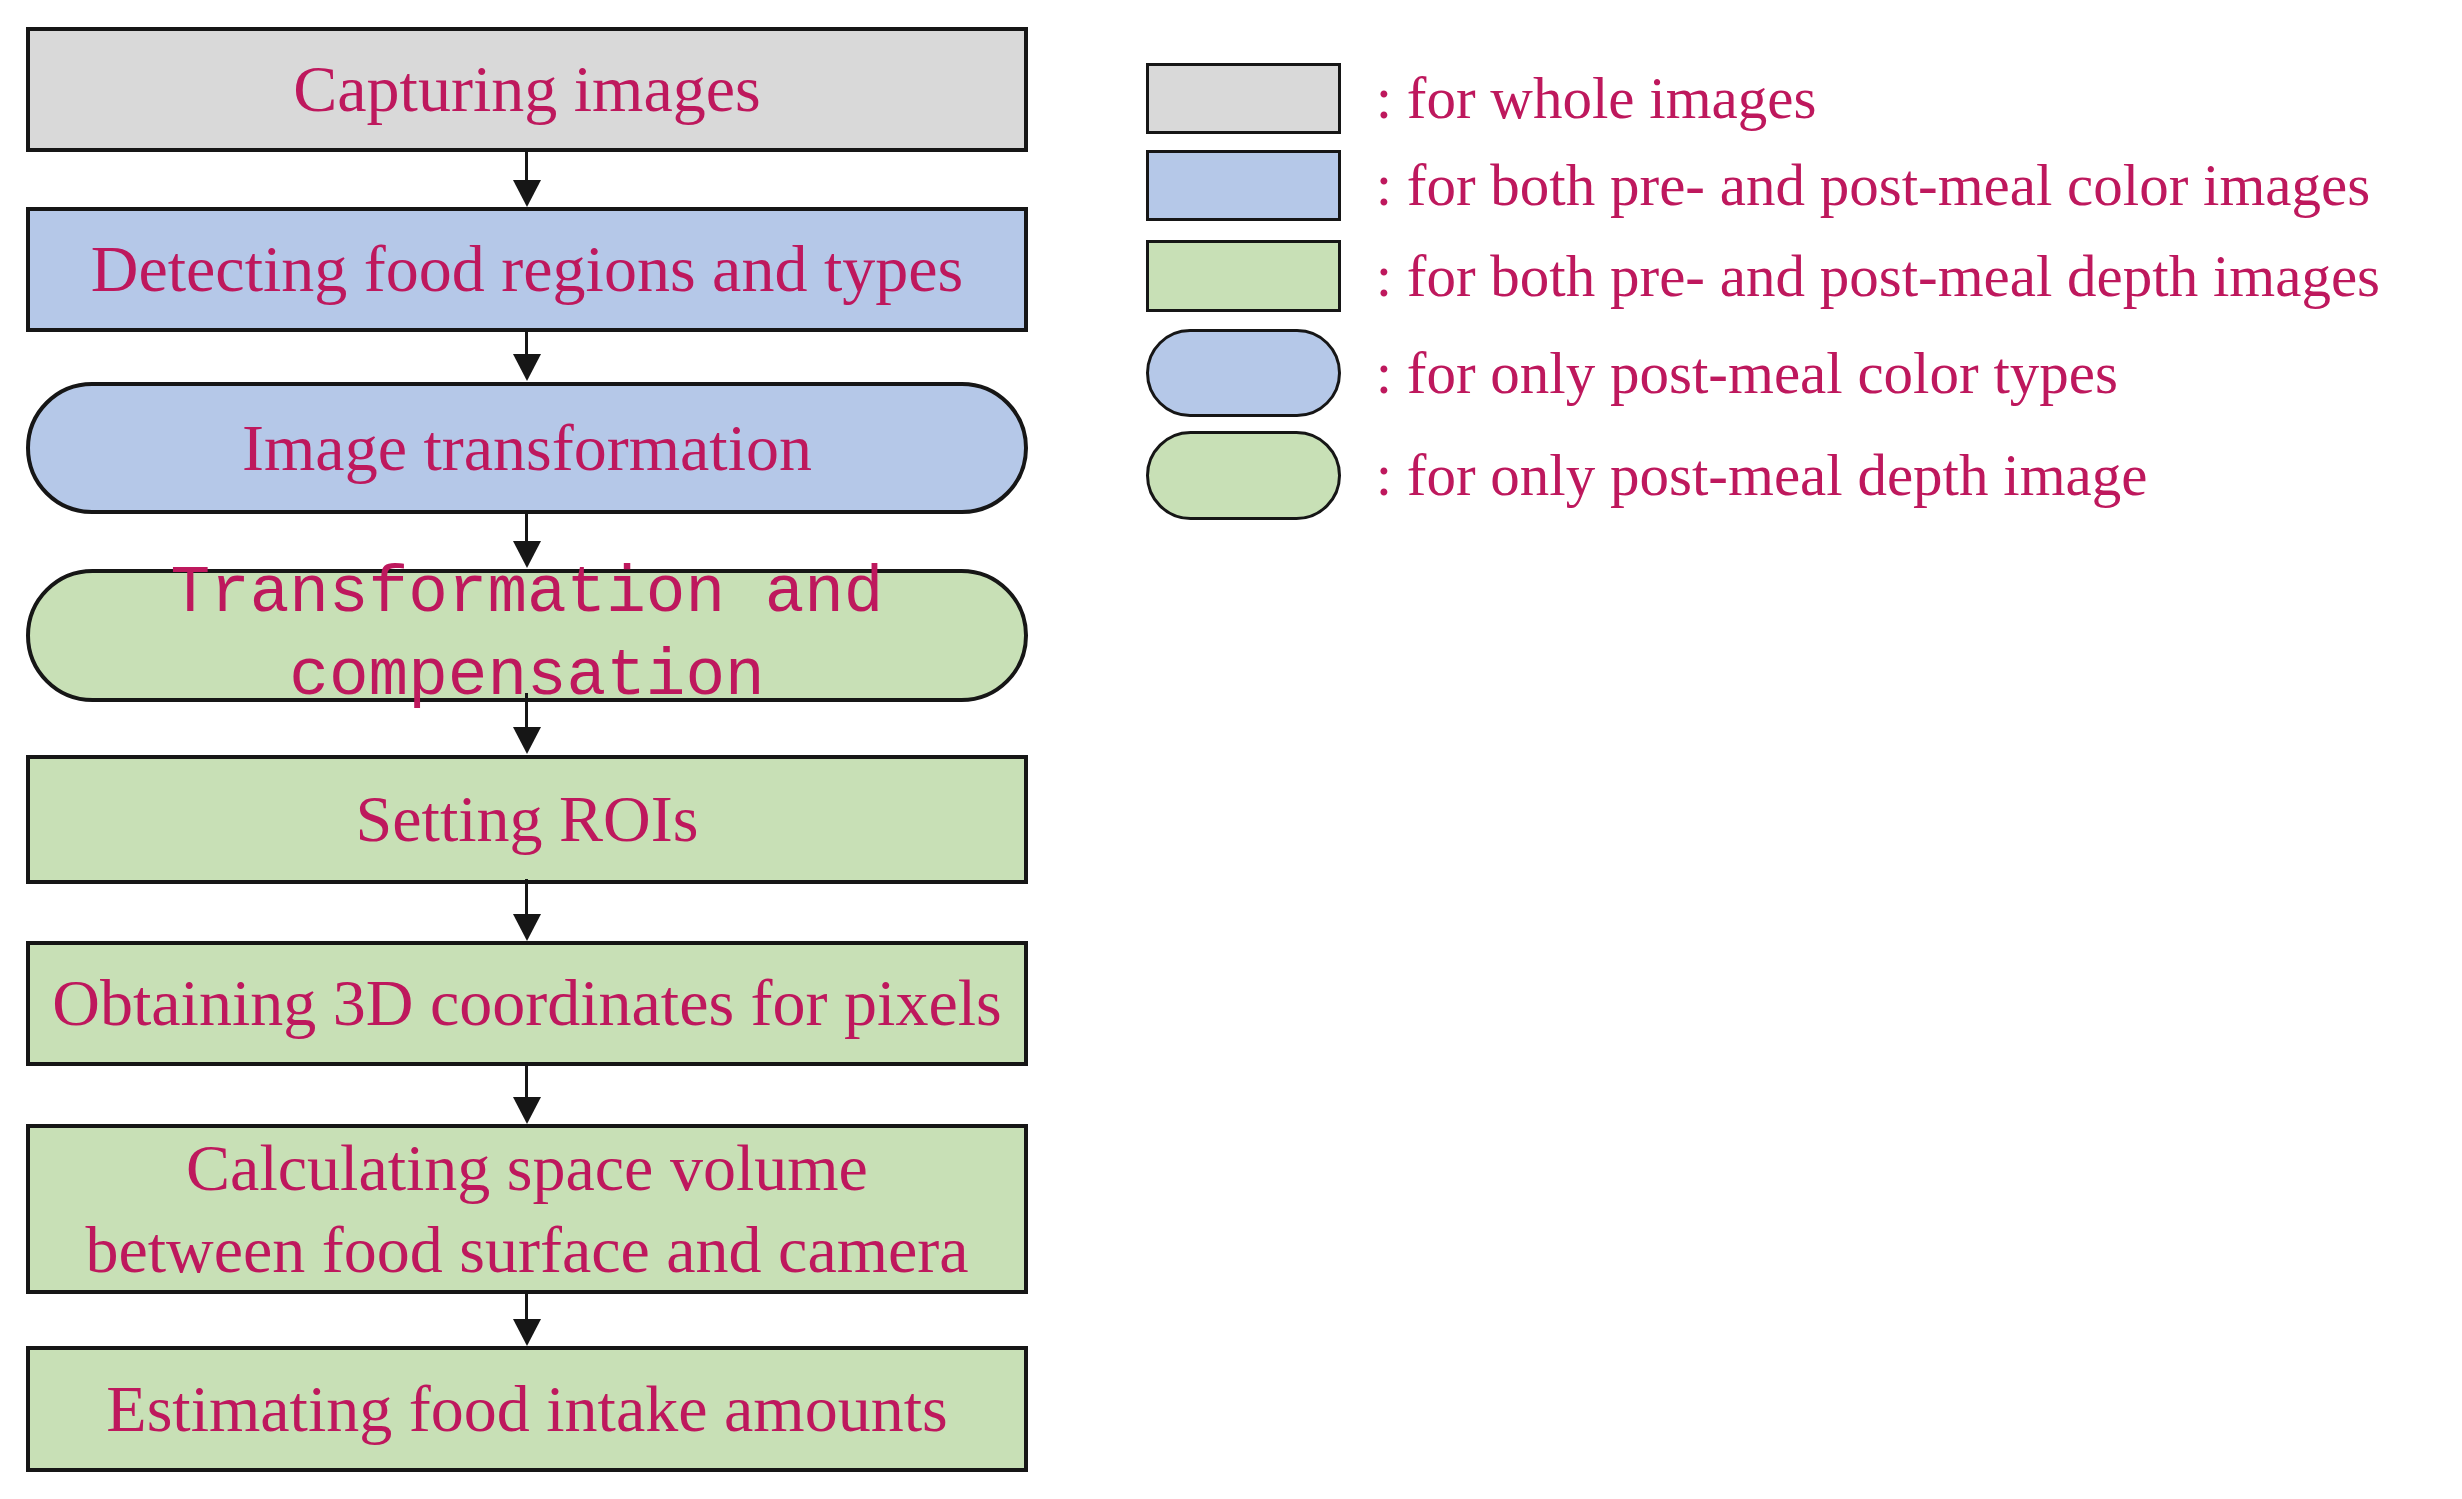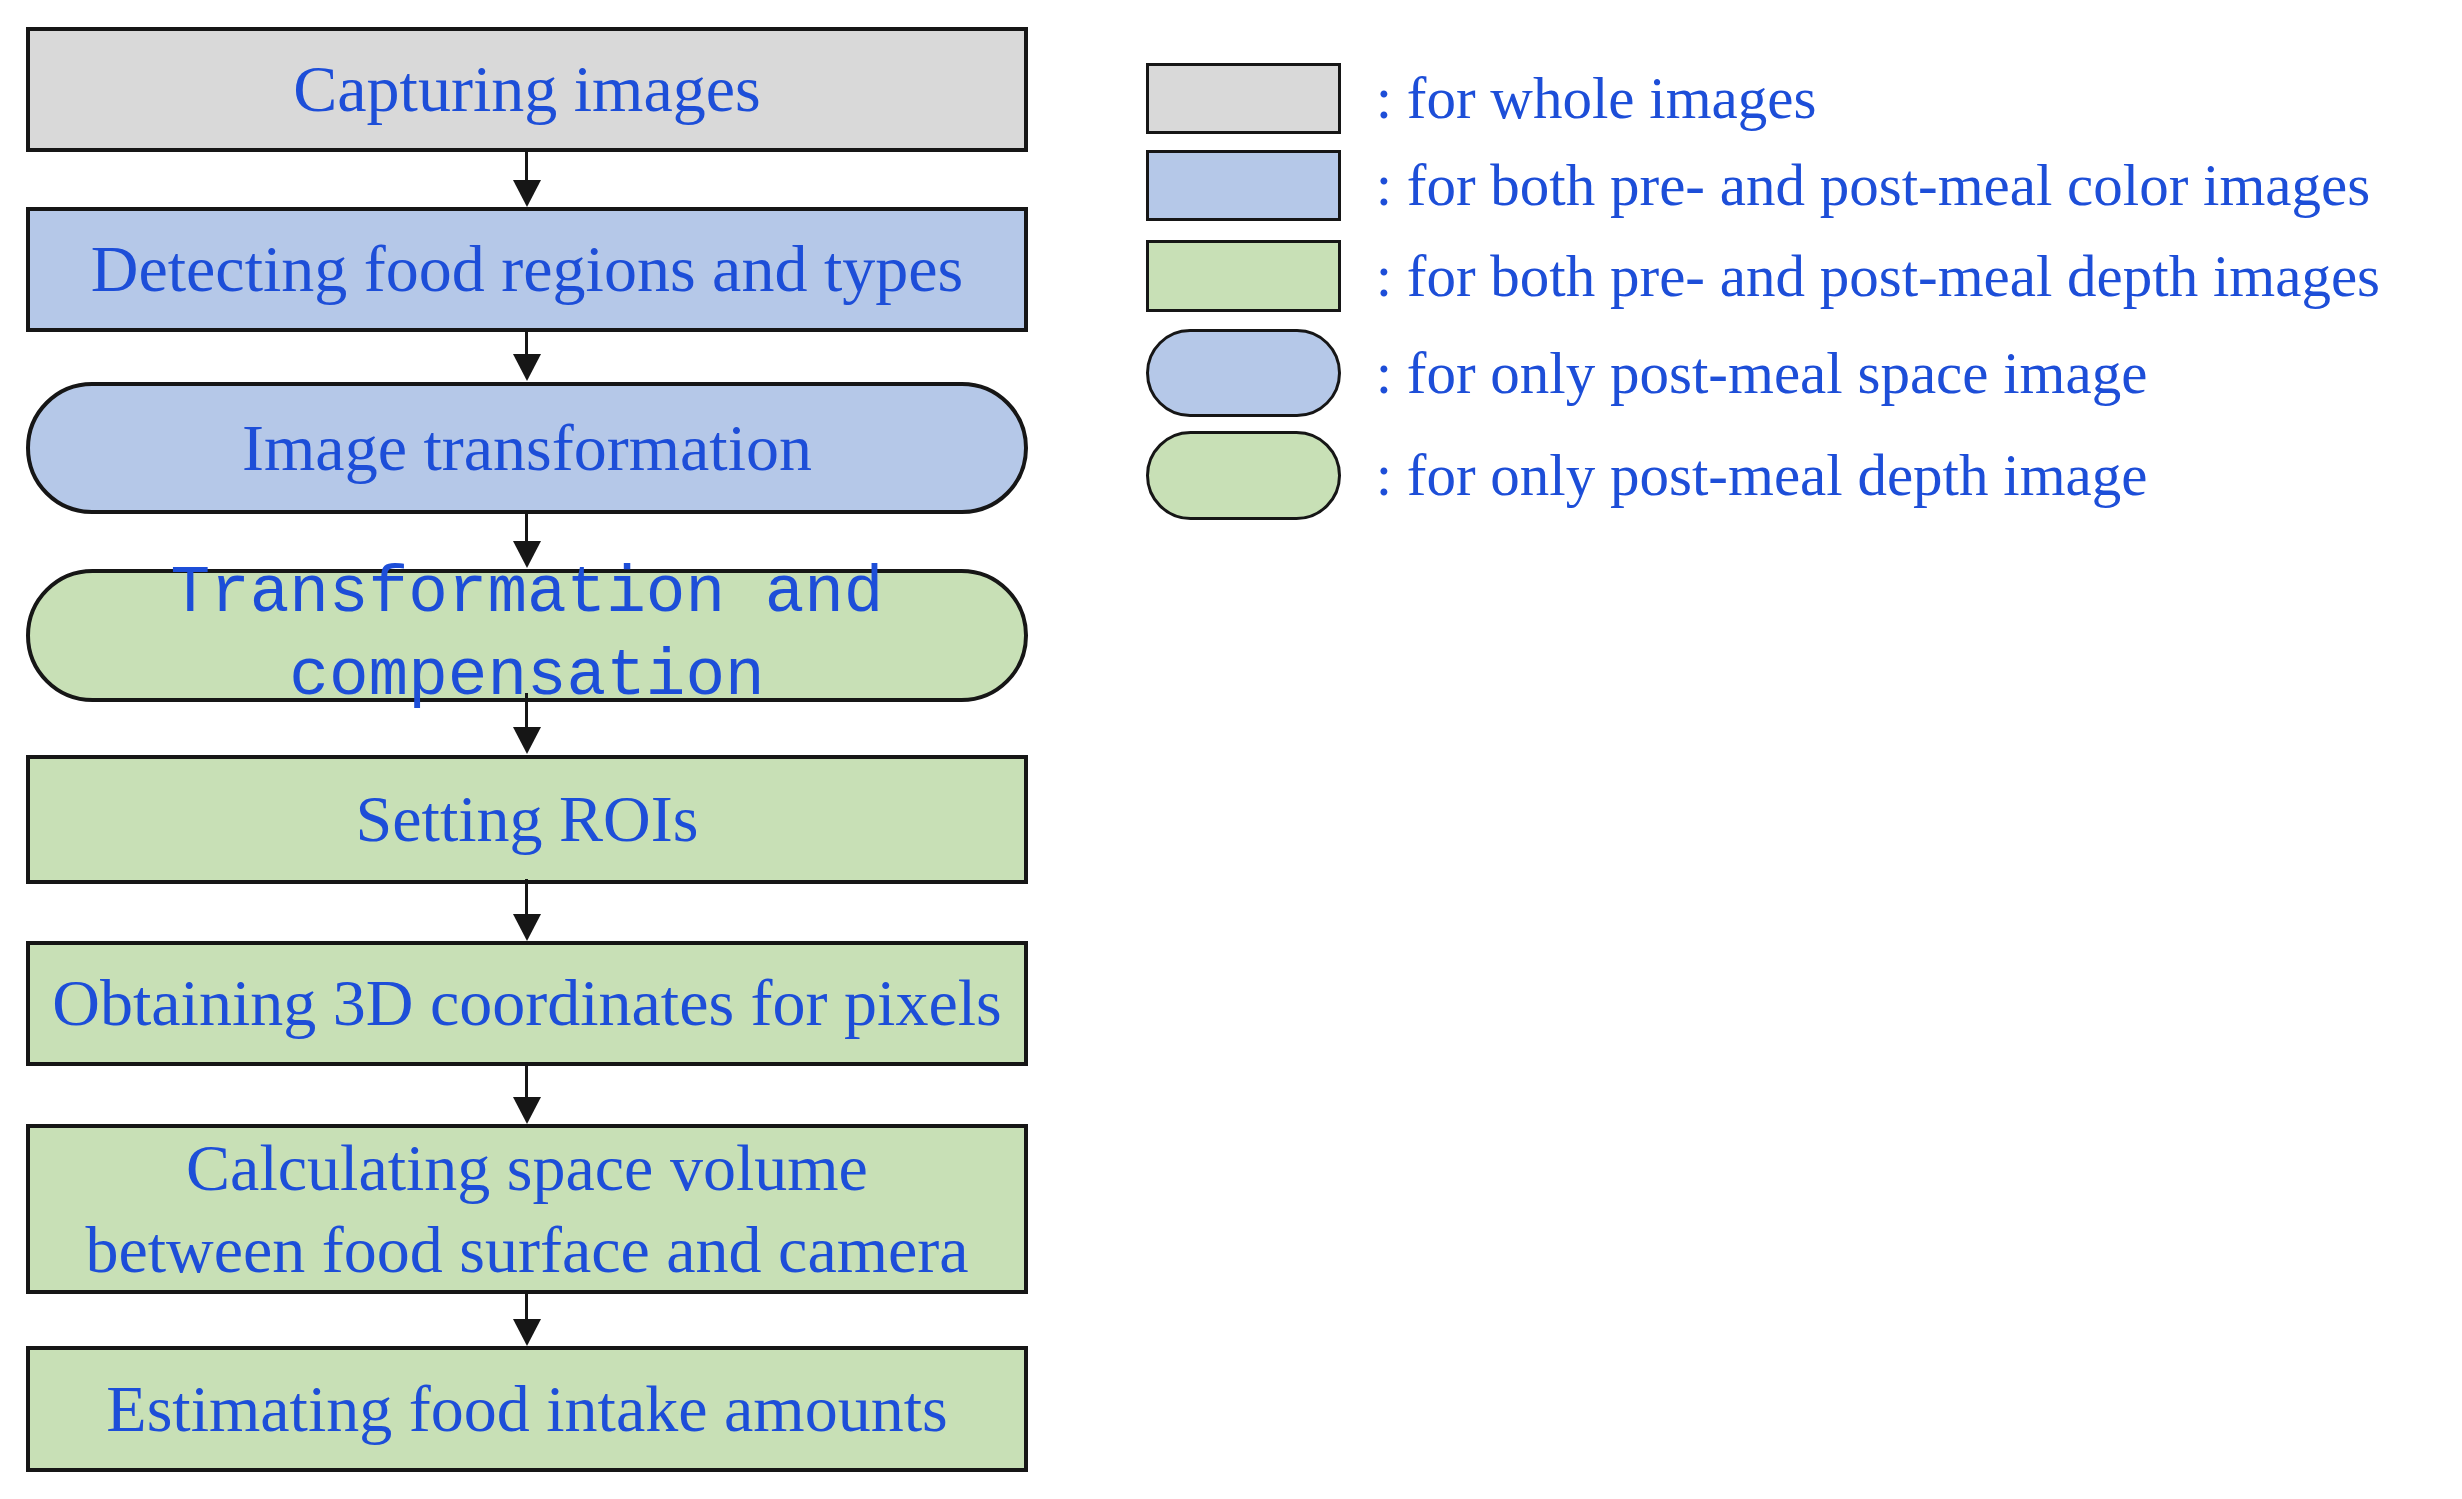--- a/index.html
+++ b/index.html
@@ -2,21 +2,21 @@
 <html style="font-size:14.7px"><head>
 <meta charset="utf-8">
 <style>
   html,body{margin:0;padding:0;background:#ffffff;}
   .canvas{
     position:relative;
     width:2462px;height:1499px;
     background:#ffffff;
     overflow:hidden;
     font-family:"Liberation Serif","DejaVu Serif",serif;
-    color:#1d4ed8;
+    color:#be185d;
   }
   
   .node{
     position:absolute;left:26px;width:1002px;
     box-sizing:border-box;
     border:4.6px solid #161616;
     display:flex;align-items:center;justify-content:center;
     text-align:center;
     font-size:66px;line-height:1.25;
     white-space:pre-line;
@@ -143,21 +143,21 @@
       <span class="legend-label">: for both pre- and post-meal color images</span>
     </div>
 
     <div class="legend-row" style="top:240px;height:72px;align-items:center;">
       <span class="swatch green"></span>
       <span class="legend-label">: for both pre- and post-meal depth images</span>
     </div>
 
     <div class="legend-row" style="top:329px;height:88px;">
       <span class="swatch blue pill"></span>
-      <span class="legend-label">: for only post-meal space image</span>
+      <span class="legend-label">: for only post-meal color types</span>
     </div>
 
     <div class="legend-row" style="top:431px;height:89px;">
       <span class="swatch green pill"></span>
       <span class="legend-label">: for only post-meal depth image</span>
     </div>
 
   </div>
 
 </div>

